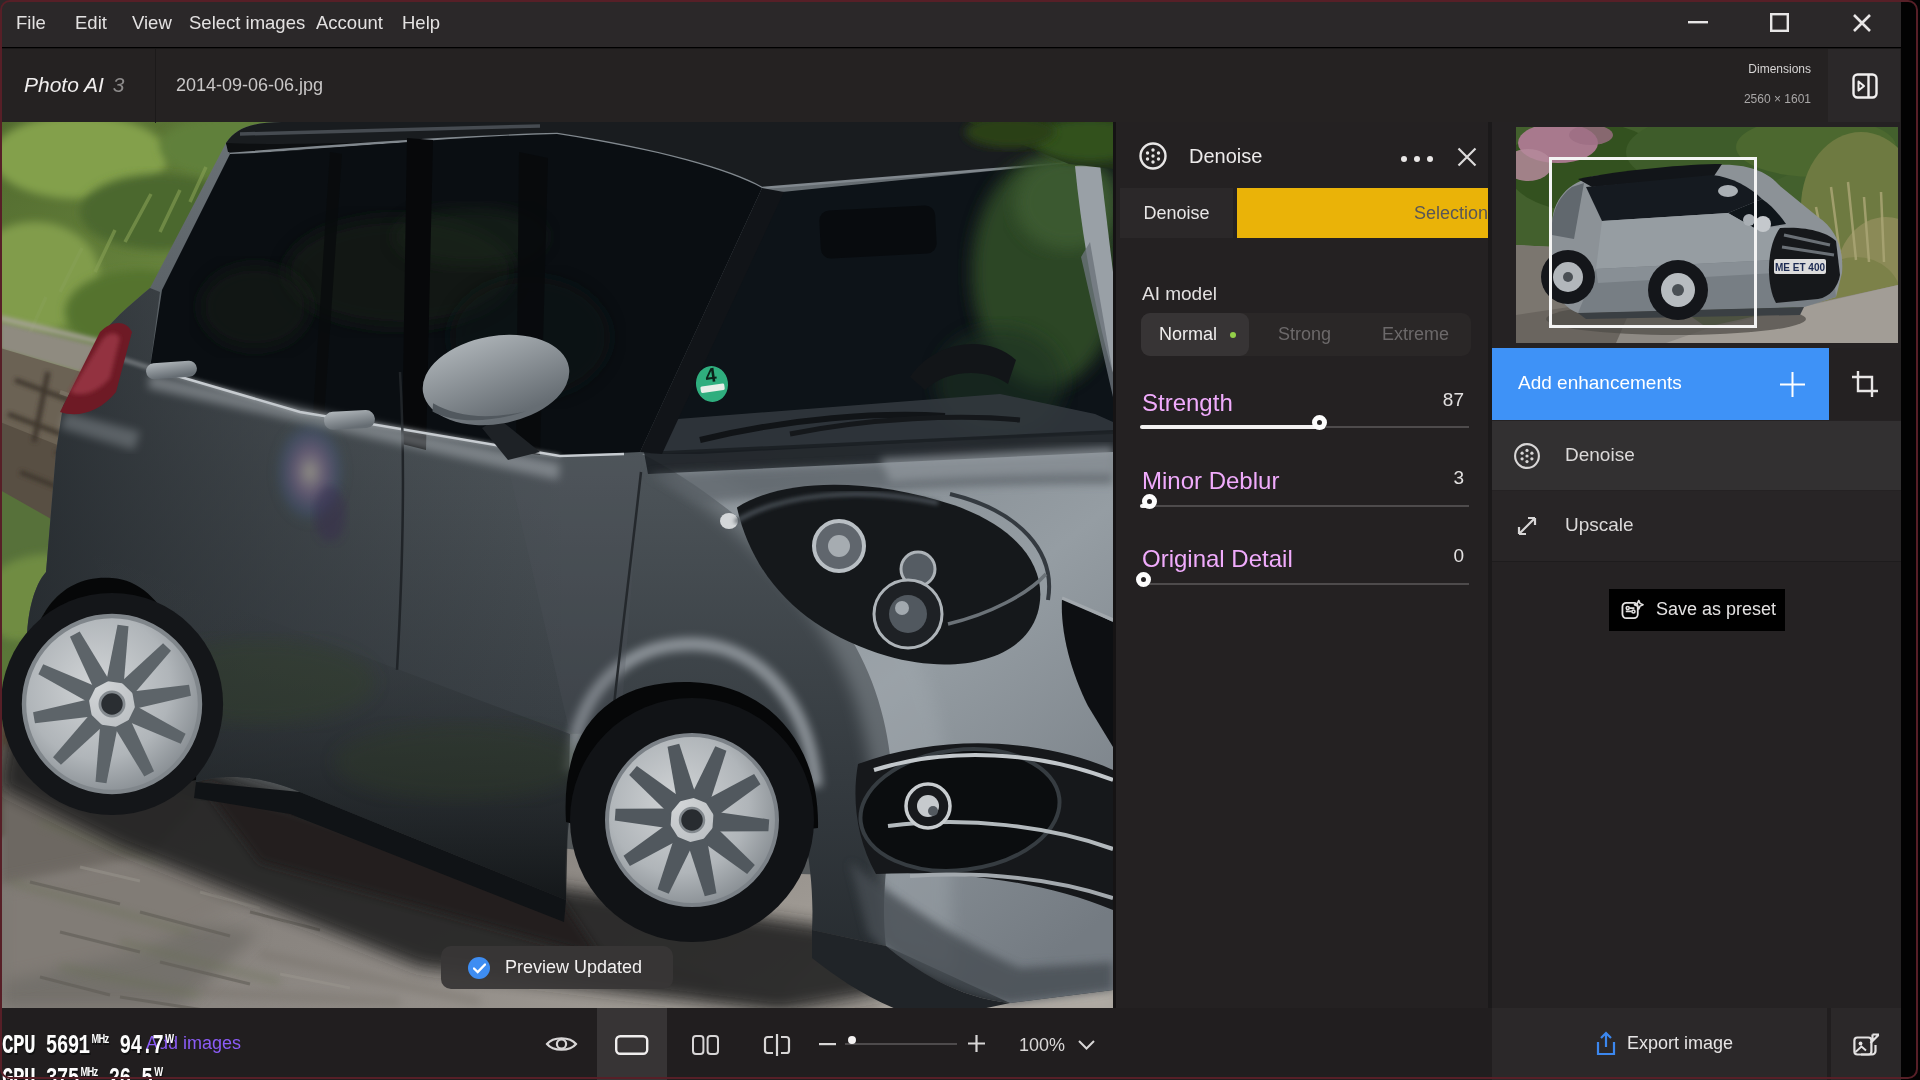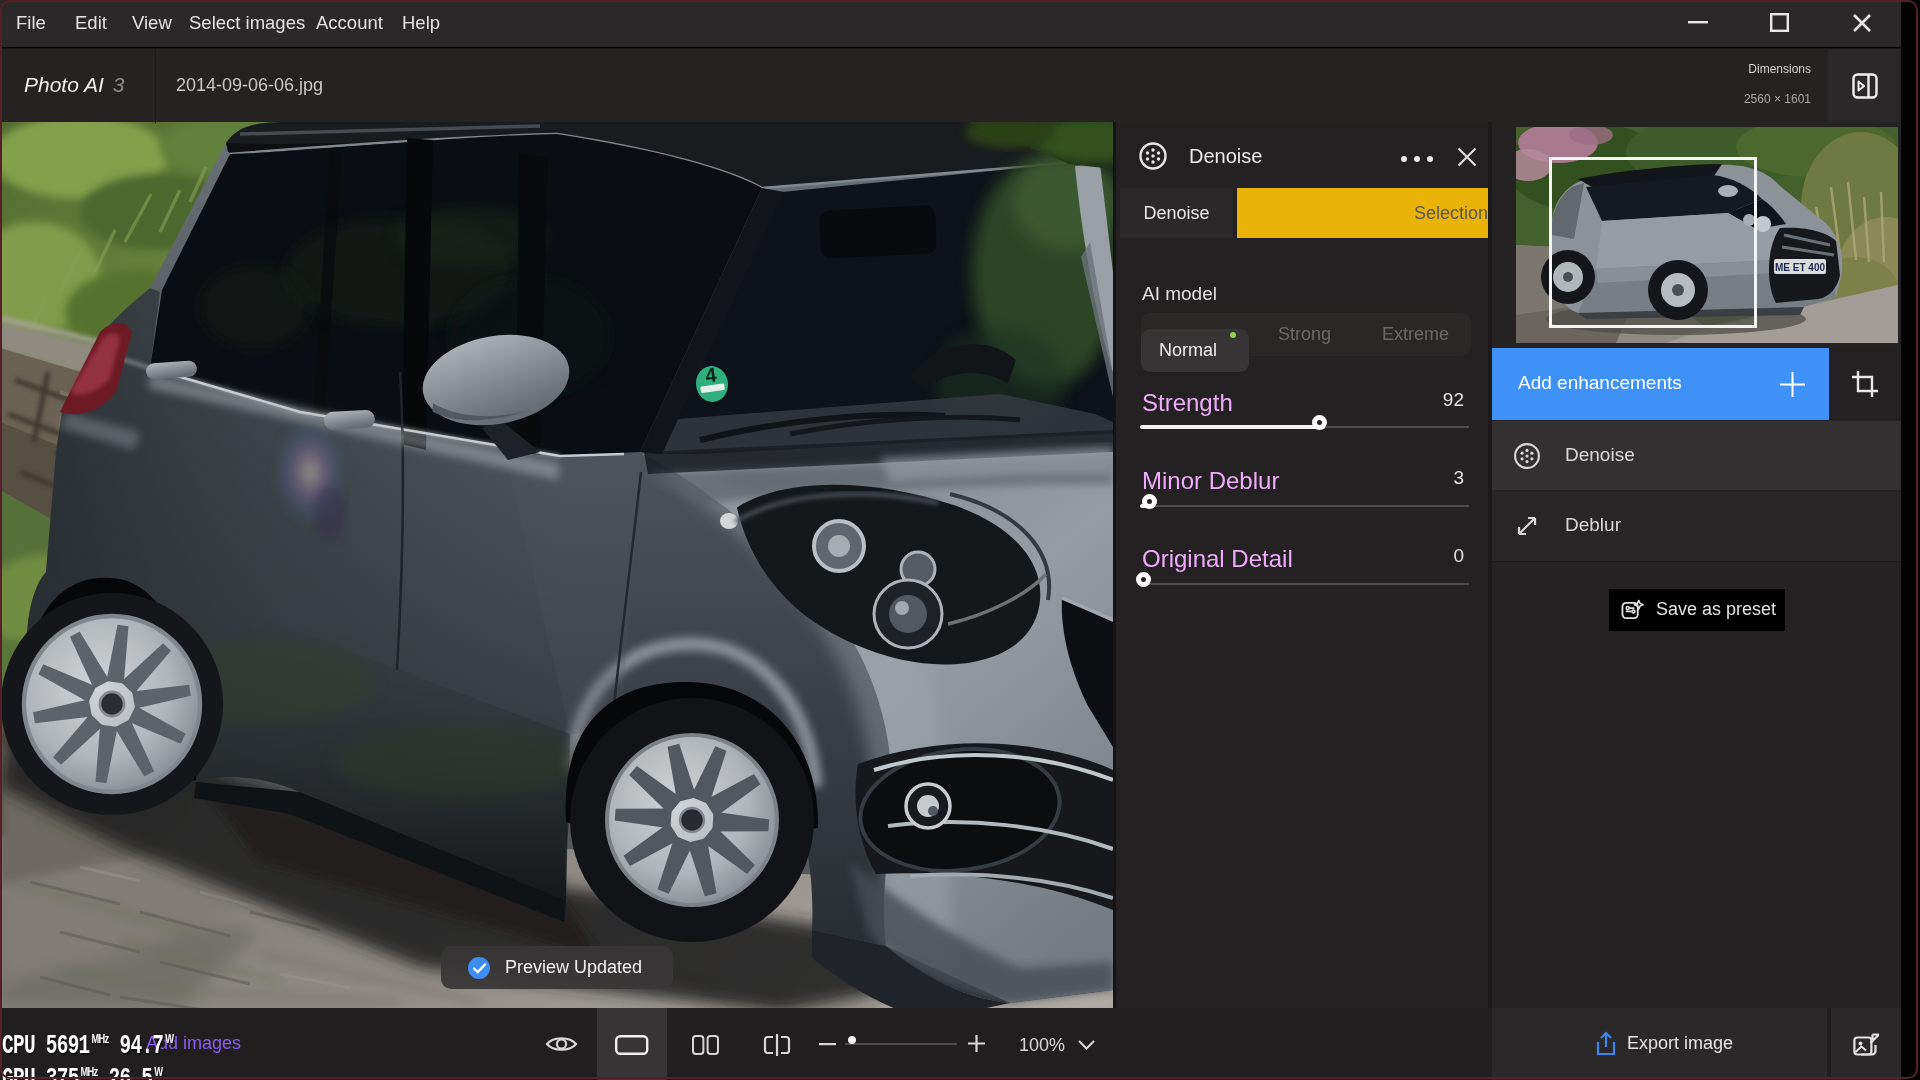--- a/index.html
+++ b/index.html
@@ -26,21 +26,21 @@
   #panel{left:1116px;top:122px;width:376px;height:886px;background:#242122;color:#e6e4e4;}
   
   #ph-title{left:73px;top:23px;font-size:20px;color:#eceaea;}
   #ph-dots{left:284px;top:33px;}
   #ph-x{left:340px;top:24px;}
   #tabs{left:0px;top:66px;width:376px;height:50px;}
   #tab-c{left:4px;top:0;width:113px;height:50px;background:#2b2829;color:#e8e6e6;font-size:18px;line-height:50px;text-align:center;}
   #tab-s{left:121px;top:0;width:251px;height:50px;background:#eab308;color:#595657;font-size:18px;line-height:50px;text-align:right;}
   #aimodel{left:26px;top:161px;font-size:19px;color:#e2e0e0;}
   #seg{left:25px;top:191px;width:330px;height:43px;background:#2a2727;border-radius:9px;}
-  #seg .on{position:absolute;left:0;top:16px;width:108px;height:43px;background:#373435;border-radius:9px;color:#f0eeee;font-size:18px;line-height:43px;text-align:center;padding-right:14px;}
+  #seg .on{position:absolute;left:0;top:0;width:108px;height:43px;background:#373435;border-radius:9px;color:#f0eeee;font-size:18px;line-height:43px;text-align:center;padding-right:14px;}
   #seg .dot{position:absolute;left:89px;top:19px;width:6px;height:6px;border-radius:50%;background:#93cf49;}
   #seg .off1{position:absolute;left:108px;width:111px;color:#6c696a;font-size:18px;line-height:43px;text-align:center;}
   #seg .off2{position:absolute;left:219px;width:111px;color:#6c696a;font-size:18px;line-height:43px;text-align:center;}
   .slab{position:absolute;font-size:24px;color:#f0abfc;}
   .sval{position:absolute;font-size:19px;color:#e2e0e0;right:28px;text-align:right;}
   .track{position:absolute;left:24px;width:329px;height:2px;background:#4e4b4c;}
   .fill{position:absolute;left:24px;height:4px;background:#f4f2f2;border-radius:2px;}
   .knob{position:absolute;width:15px;height:15px;border-radius:50%;background:#242122;border:5px solid #fdfdfd;}
   
   #sidebar{left:1492px;top:122px;width:409px;height:886px;background:#252223;}
@@ -402,21 +402,21 @@
         <div class="abs" id="tab-s">Selection</div>
       </div>
     <span class="abs" id="aimodel">AI model</span>
     <div class="abs" id="seg">
       <div class="on">Normal</div>
         <div class="dot"></div>
       <div class="off1">Strong</div>
         <div class="off2">Extreme</div>
     </div>
     <span class="slab" style="left:26px;top:267px;">Strength</span>
-      <span class="sval" style="top:267px;">92</span>
+      <span class="sval" style="top:267px;">87</span>
     <div class="track" style="top:304px;"></div>
     <div class="fill" style="top:303px;width:185px;"></div>
     <div class="knob" style="left:196px;top:292.5px;"></div>
     <span class="slab" style="left:26px;top:345px;">Minor Deblur</span>
       <span class="sval" style="top:345px;">3</span>
     <div class="track" style="top:383px;"></div>
     <div class="fill" style="top:382px;width:14px;"></div>
     <div class="knob" style="left:26px;top:371.5px;"></div>
     <span class="slab" style="left:26px;top:423px;">Original Detail</span>
       <span class="sval" style="top:423px;">0</span>
@@ -494,21 +494,21 @@
             <circle cx="27" cy="24" r="2.3"></circle>
           <circle cx="20" cy="28" r="2.3"></circle>
         </g>
       </svg>
       <span class="abs" style="left:73px;top:23px;">Denoise</span>
     </div>
     <div class="abs" id="row-up">
       <svg class="abs" style="left:23px;top:23px;" width="24" height="24" viewBox="0 0 24 24">
         <path d="M4 20 L20 4 M4 20 v-7 M4 20 h7 M20 4 v7 M20 4 h-7" stroke="#d8d6d6" stroke-width="2.2" fill="none"></path>
       </svg>
-      <span class="abs" style="left:73px;top:23px;">Deblur</span>
+      <span class="abs" style="left:73px;top:23px;">Upscale</span>
     </div>
     <div class="abs" id="savepreset">
       <svg class="abs" style="left:12px;top:10px;" width="23" height="23" viewBox="0 0 24 24">
         <rect x="1.5" y="4" width="16" height="16" rx="4" fill="none" stroke="#e4e2e2" stroke-width="1.9"></rect>
         <path d="M5 13 h6 M9 9.5 h5" stroke="#e4e2e2" stroke-width="1.9"></path>
         <circle cx="7" cy="9.5" r="1.6" fill="none" stroke="#e4e2e2" stroke-width="1.6"></circle>
         <circle cx="13" cy="13" r="1.6" fill="none" stroke="#e4e2e2" stroke-width="1.6"></circle>
         <path d="M18.5 1.5 l1.4 3.1 3.1 1.4 -3.1 1.4 -1.4 3.1 -1.4 -3.1 -3.1 -1.4 3.1 -1.4 z" fill="none" stroke="#e4e2e2" stroke-width="1.6" stroke-linejoin="round"></path>
       </svg>
       <span class="abs" style="left:47px;top:10px;">Save as preset</span>

